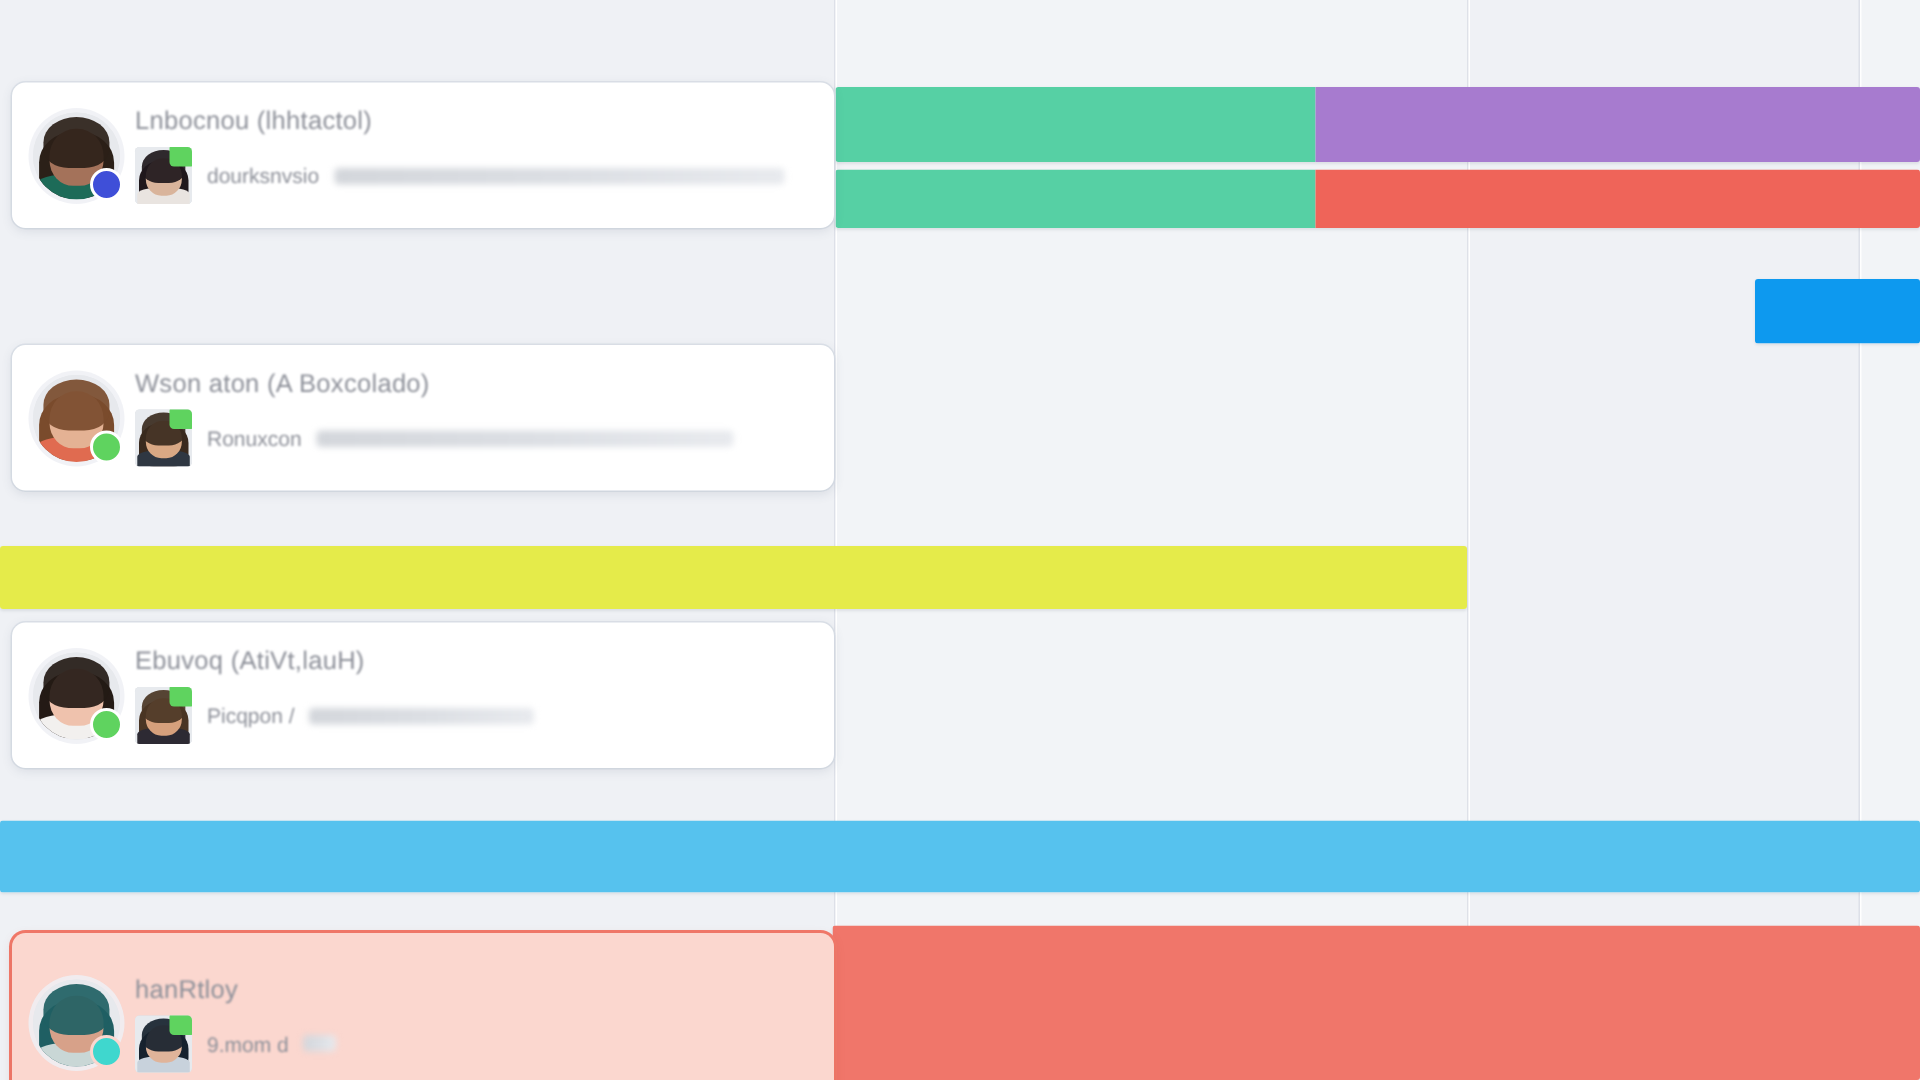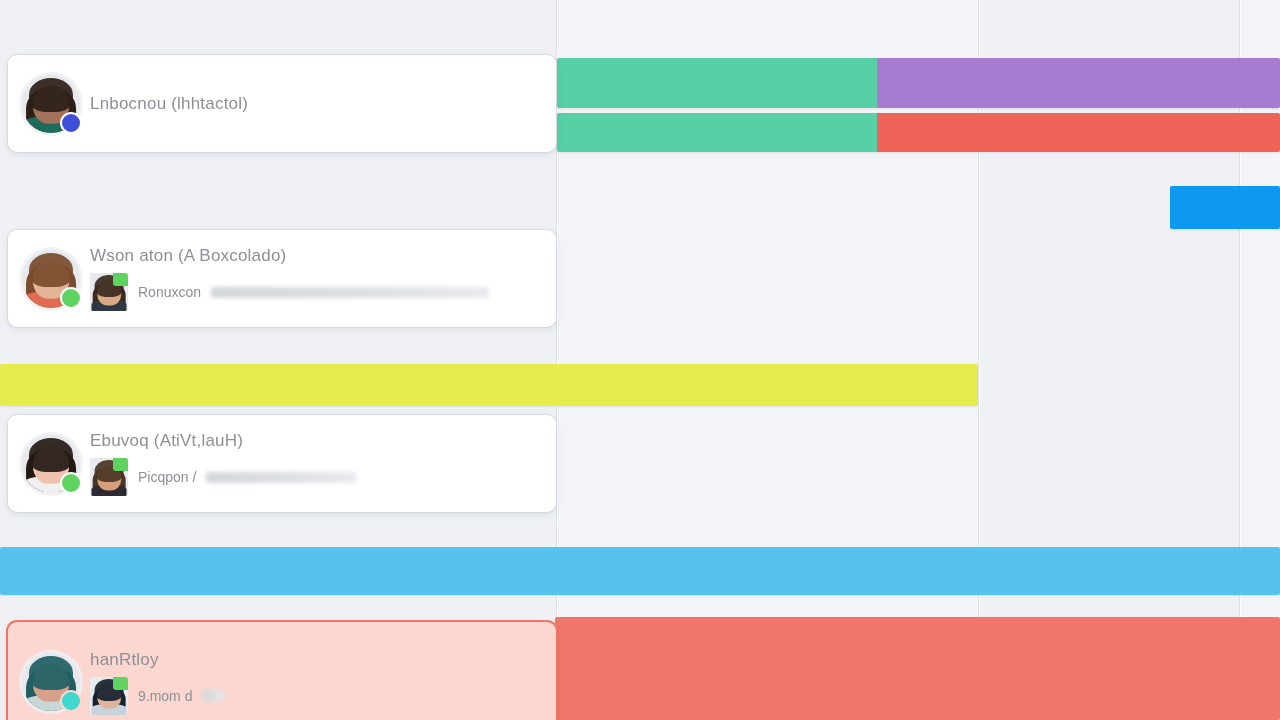--- a/index.html
+++ b/index.html
@@ -132,20 +132,33 @@
             <div class="f-hair2" style="background: rgb(43, 32, 24);"></div>
             <div class="f-body" style="background: rgb(29, 107, 88);"></div>
             <div class="f-skin" style="background: rgb(164, 114, 90);"></div>
             <div class="f-hair" style="background: rgb(43, 32, 24); opacity: 0.92;"></div>
           </div>
         </div>
         <div class="status-dot" style="background: rgb(63, 79, 216);"></div>
       </div>
       <div class="body-col">
         <div class="title-line">Lnbocnou (lhhtactol)</div>
+        <div class="sub-line">
+          <div class="avatar-small">
+            <div class="face" style="background: rgb(231, 234, 238);">
+              <div class="f-hair2" style="background: rgb(32, 24, 28);"></div>
+              <div class="f-body" style="background: rgb(233, 228, 224);"></div>
+              <div class="f-skin" style="background: rgb(217, 180, 155);"></div>
+              <div class="f-hair" style="background: rgb(32, 24, 28); opacity: 0.92;"></div>
+            </div>
+            <div class="badge-sq"></div>
+          </div>
+          <div class="sub-text">dourksnvsio</div>
+          <div class="redact" style="max-width: 300px;"></div>
+        </div>
       </div>
     </div>
     <div class="card" style="left: 8px; top: 415px; width: 548px; height: 97px;">
       <div class="avatar-wrap">
         <div class="avatar-big">
           <div class="face" style="background: rgb(231, 233, 237);">
             <div class="f-hair2" style="background: rgb(36, 26, 21);"></div>
             <div class="f-body" style="background: rgb(242, 240, 238);"></div>
             <div class="f-skin" style="background: rgb(239, 194, 173);"></div>
             <div class="f-hair" style="background: rgb(36, 26, 21); opacity: 0.92;"></div>

